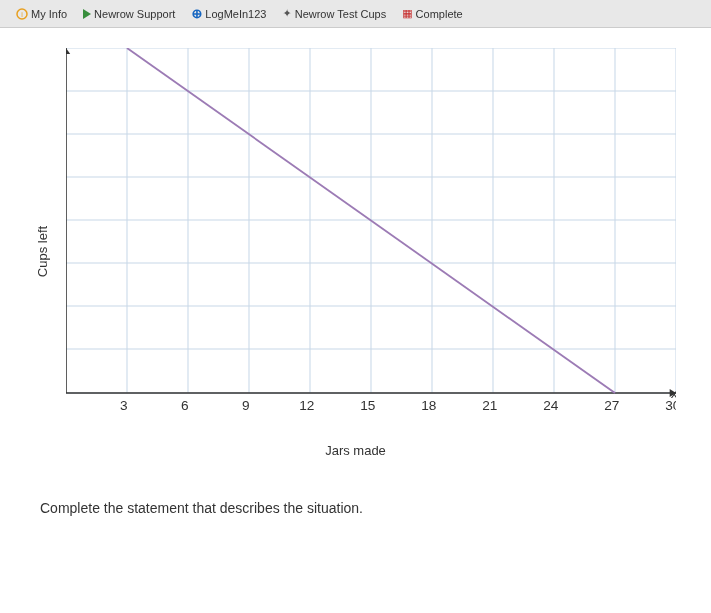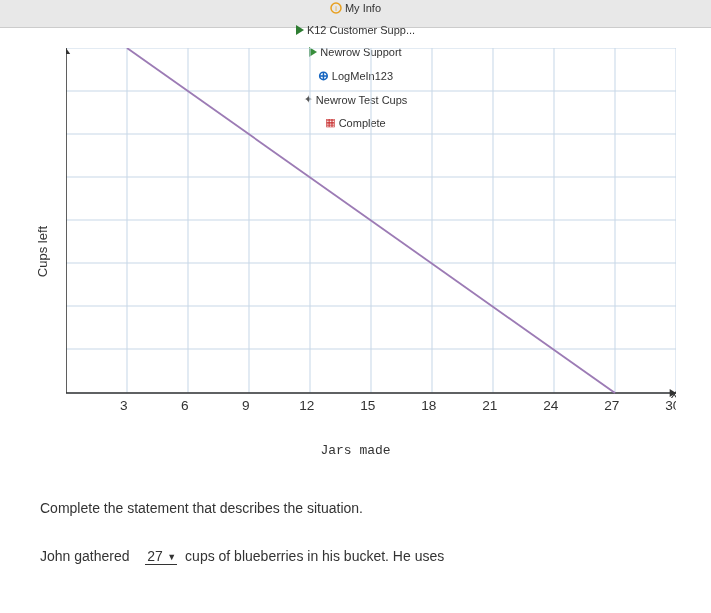--- a/index.html
+++ b/index.html
@@ -15,21 +15,20 @@
     .tab-bar {
       display: flex;
       align-items: center;
       background: #e8e8e8;
       height: 28px;
       padding: 0 11px;
       gap: 6px;
       font-size: 11px;
       color: #333;
       border-bottom: 1px solid #ccc;
-      flex-direction: column;
     }
     .tab-item {
       display: flex;
       align-items: center;
       gap: 3px;
       white-space: nowrap;
       cursor: pointer;
       padding: 2px 5px;
       border-radius: 3px;
     }
@@ -71,21 +70,20 @@
       height: 100%;
     }
 
     .chart-x-label {
       position: absolute;
       bottom: 10px;
       left: 50%;
       transform: translateX(-50%);
       font-size: 13px;
       color: #333;
-      font-family: Liberation Mono, monospace;
     }
 
     
     .statement-section {
       margin-top: 12px;
       padding-left: 20px;
       font-size: 14px;
       color: #333;
     }
     .statement-line {
@@ -124,24 +122,20 @@
 
 <div class="tab-bar">
   <div class="tab-item">
     <span style="display:inline-flex;align-items:center;">
       <svg width="12" height="12" viewBox="0 0 12 12">
           <circle cx="6" cy="6" r="5" fill="none" stroke="#e8a020" stroke-width="1.5"></circle>
           <text x="6" y="9" text-anchor="middle" font-size="7" fill="#e8a020">i</text>
         </svg>
     </span>
     <span>My Info</span>
-  </div>
-  <div class="tab-item">
-    <span style="display:inline-block;width:0;height:0;border-top:5px solid transparent;border-bottom:5px solid transparent;border-left:8px solid #2e7d32;"></span>
-    <span>K12 Customer Supp...</span>
   </div>
   <div class="tab-item">
     <span style="display:inline-block;width:0;height:0;border-top:5px solid transparent;border-bottom:5px solid transparent;border-left:8px solid #388e3c;"></span>
     <span>Newrow Support</span>
   </div>
   <div class="tab-item">
     <span style="font-size:13px;color:#1565c0;font-weight:bold;">⊕</span>
     <span>LogMeIn123</span>
   </div>
   <div class="tab-item">
@@ -216,28 +210,14 @@
       </svg>
     </div>
 
     <div class="chart-x-label">Jars made</div>
   </div>
 
   <div class="statement-section">
     <div class="statement-line">
       <span>Complete the statement that describes the situation.</span>
     </div>
-    <div class="statement-line">
-      <span>John gathered</span>
-      <span>&nbsp;</span>
-      <span class="inline-select">
-        <select>
-          <option>27</option>
-          <option>24</option>
-          <option>21</option>
-          <option>18</option>
-          <option>15</option>
-        </select>
-      </span>
-      <span>cups of blueberries in his bucket. He uses</span>
-    </div>
   </div>
 </div>
 
 </body></html>

